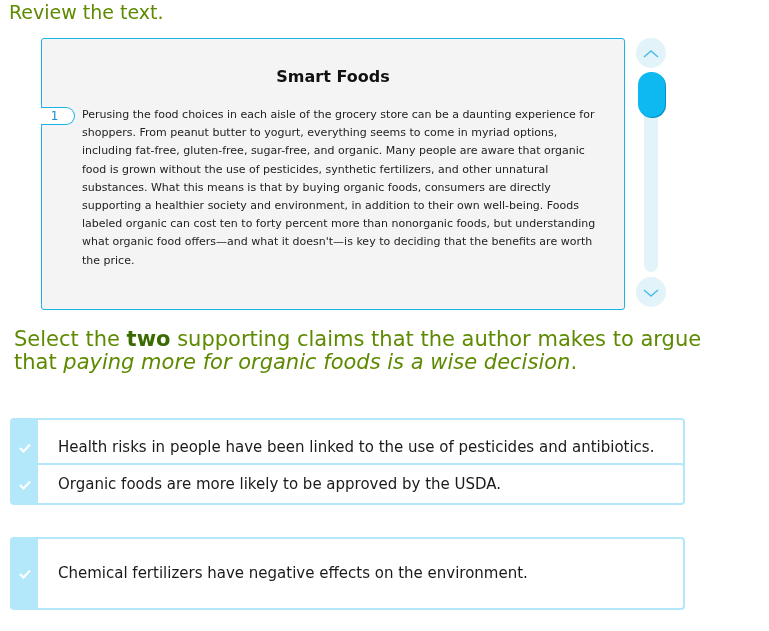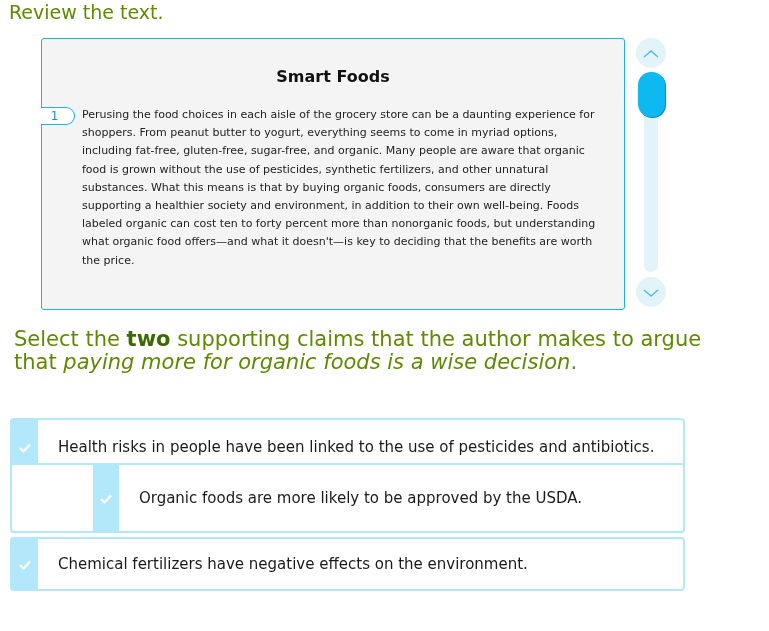--- a/index.html
+++ b/index.html
@@ -71,22 +71,22 @@
       width: 26px; background: #b3e8fa;
       display: flex; align-items: center; justify-content: center;
       flex-shrink: 0;
     }
     .choice-text {
       padding: 6px 20px 6px 20px;
       font-size: 15px; line-height: 23px; color: #1a1a1a;
       display: flex; align-items: center;
     }
     #choice-0 { top: 390px; height: 58px; margin-top: 28px; }
-    #choice-1 { top: 463px; height: 70px; justify-content: center; }
-    #choice-2 { top: 537px; height: 54px; }
+    #choice-1 { top: 463px; height: 42px; }
+    #choice-2 { top: 537px; height: 73px; }
   </style>
 </head>
 <body>
 
 <div class="instruction-top">Review the text.</div>
 
 <div class="passage-box">
   <div class="passage-title">Smart Foods</div>
   <div class="line-num">1</div>
   <div class="passage-text">Perusing the food choices in each aisle of the grocery store can be a daunting experience for shoppers. From peanut butter to yogurt, everything seems to come in myriad options, including fat-free, gluten-free, sugar-free, and organic. Many people are aware that organic food is grown without the use of pesticides, synthetic fertilizers, and other unnatural substances. What this means is that by buying organic foods, consumers are directly supporting a healthier society and environment, in addition to their own well-being. Foods labeled organic can cost ten to forty percent more than nonorganic foods, but understanding what organic food offers—and what it doesn't—is key to deciding that the benefits are worth the price.</div>

